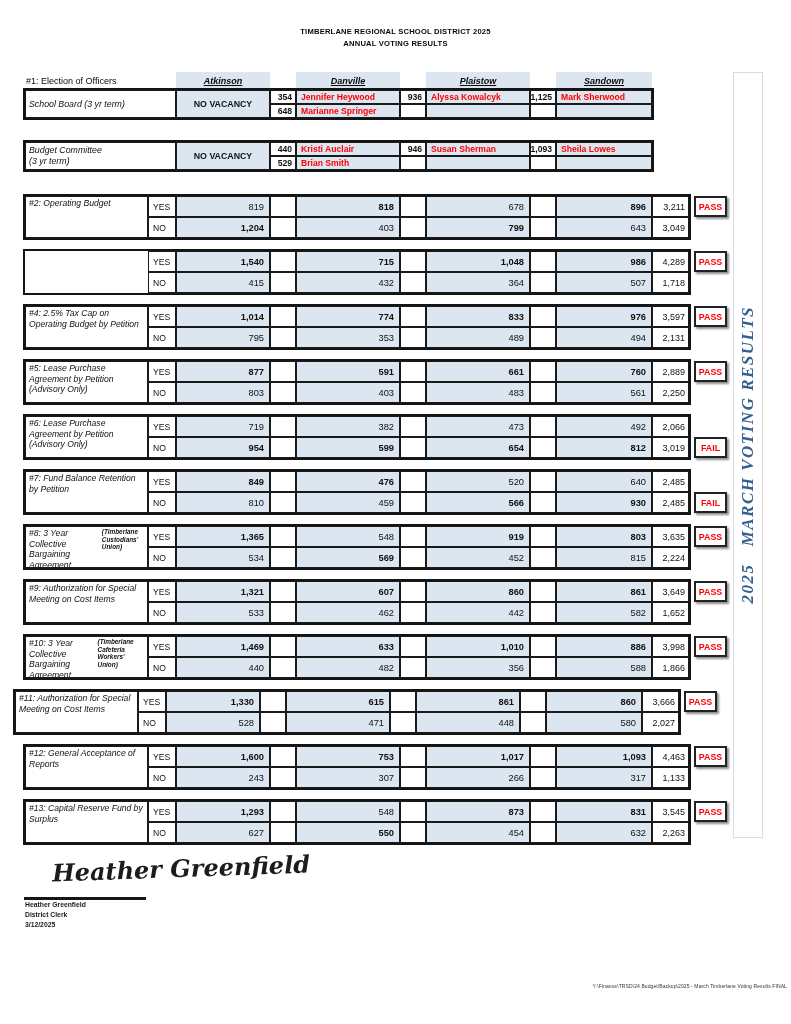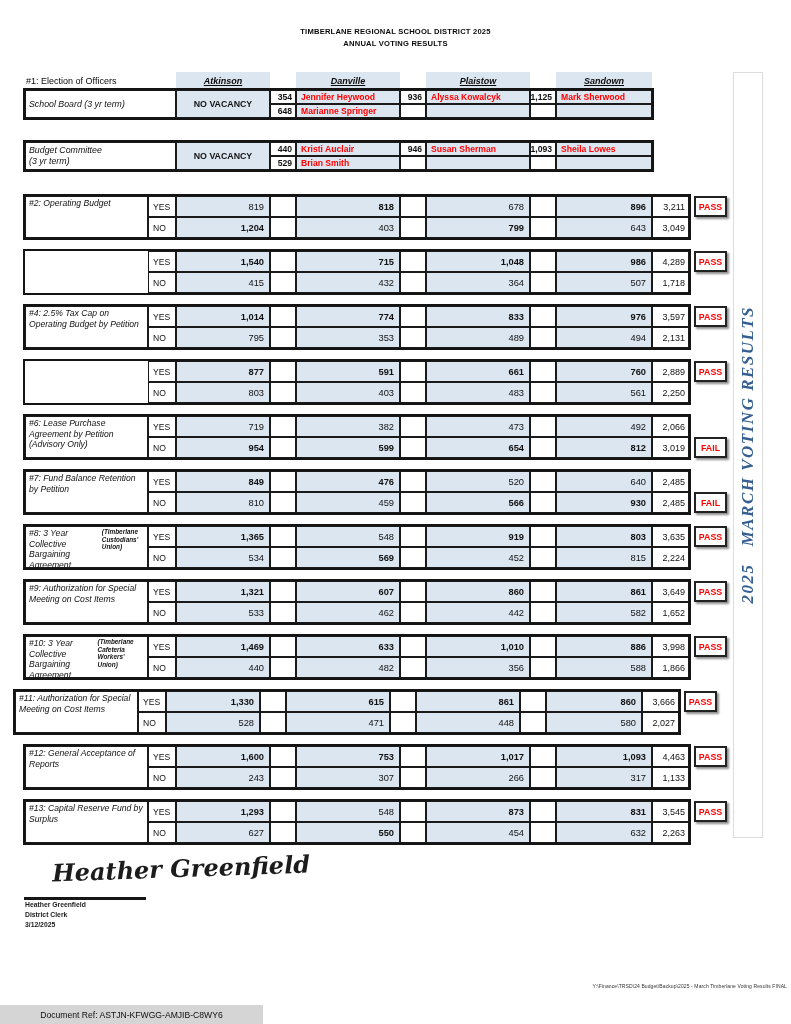--- a/index.html
+++ b/index.html
@@ -160,20 +160,23 @@
         <div class="cell" style="grid-area: 2 / 4;"></div>
         <div class="cell blue val" style="grid-area: 2 / 5;">353</div>
         <div class="cell" style="grid-area: 2 / 6;"></div>
         <div class="cell blue val" style="grid-area: 2 / 7;">489</div>
         <div class="cell" style="grid-area: 2 / 8;"></div>
         <div class="cell blue val" style="grid-area: 2 / 9;">494</div>
         <div class="cell tot" style="grid-area: 2 / 10;">2,131</div>
         <div class="badge" style="left: 669px; top: 0px;">PASS</div>
       </div>
       <div class="grid" style="left: 25px; top: 361px; grid-template-columns: 123px 28px 94px 26px 104px 26px 104px 26px 96px 37px; grid-template-rows: 21px 21px;">
+        <div class="cell lbl" style="grid-area: 1 / 1 / span 2;">
+          <span>#5: Lease Purchase Agreement by Petition (Advisory Only)</span>
+        </div>
         <div class="cell yn" style="grid-area: 1 / 2;">YES</div>
         <div class="cell blue val b" style="grid-area: 1 / 3;">877</div>
         <div class="cell" style="grid-area: 1 / 4;"></div>
         <div class="cell blue val b" style="grid-area: 1 / 5;">591</div>
         <div class="cell" style="grid-area: 1 / 6;"></div>
         <div class="cell blue val b" style="grid-area: 1 / 7;">661</div>
         <div class="cell" style="grid-area: 1 / 8;"></div>
         <div class="cell blue val b" style="grid-area: 1 / 9;">760</div>
         <div class="cell tot" style="grid-area: 1 / 10;">2,889</div>
         <div class="cell yn" style="grid-area: 2 / 2;">NO</div>
@@ -388,17 +391,14 @@
   </div>
 
   <div class="sig-script">Heather Greenfield</div>
   <div class="sig-line"></div>
   <div class="sig-small" style="top:901px;">Heather Greenfield</div>
   <div class="sig-small" style="top:911px;">District Clerk</div>
   <div class="sig-small" style="top:921px;">3/12/2025</div>
 
   <div class="footer-path">Y:\Finance\TRSD\24 Budget\Backup\2025 - March Timberlane Voting Results FINAL</div>
 
-  <div class="docref">
-    <span>Document Ref: ASTJN-KFWGG-AMJIB-C8WY6</span>
-  </div>
 
 </div>
 
 </body></html>

